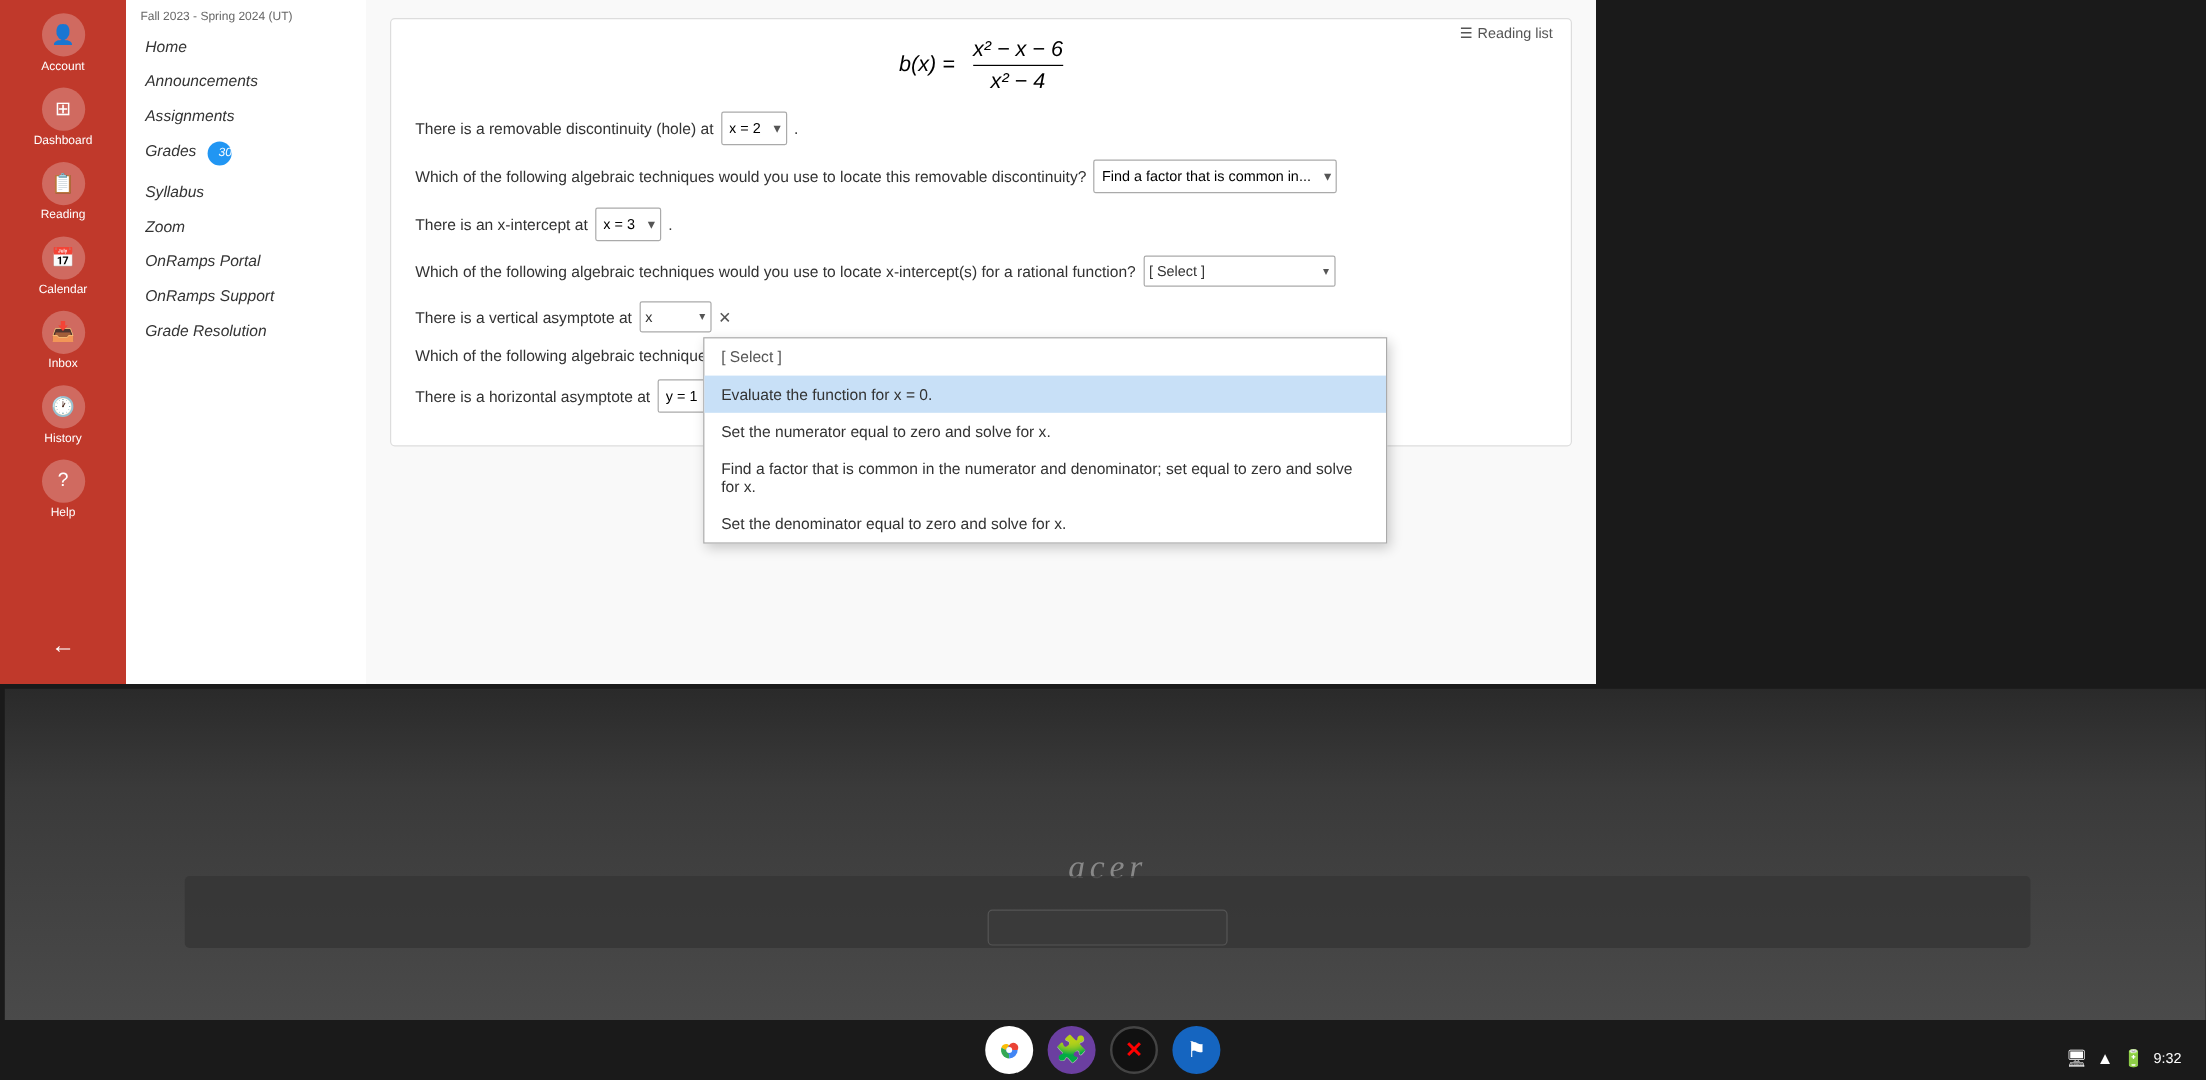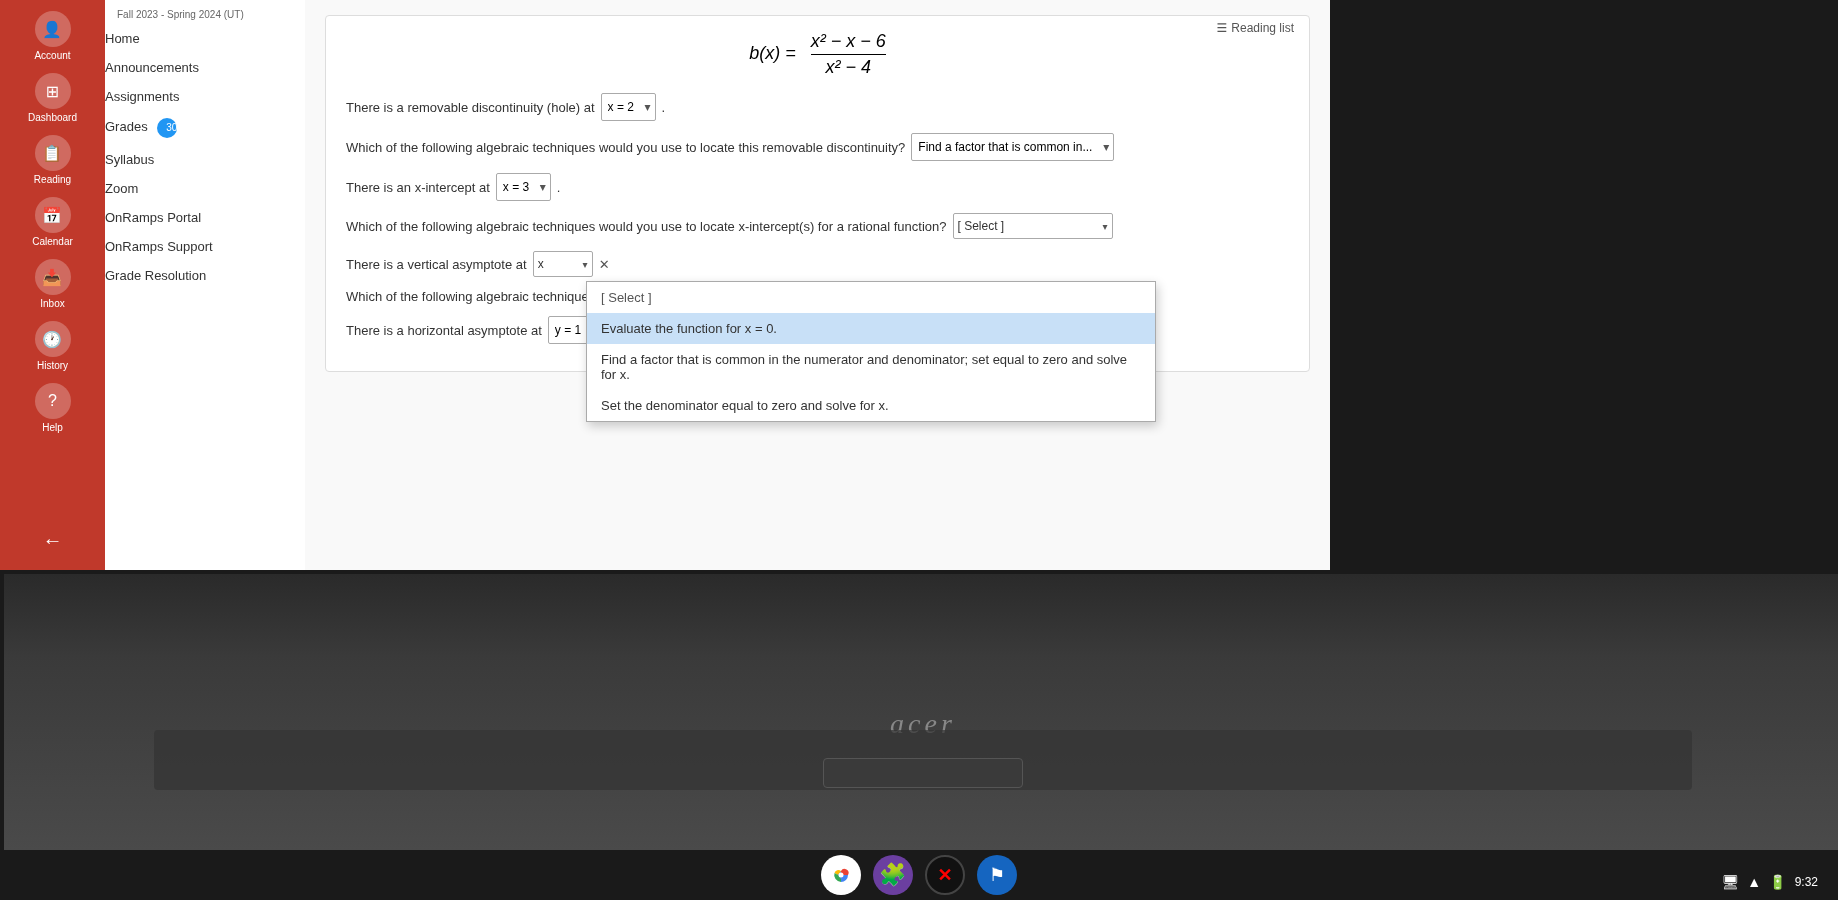--- a/index.html
+++ b/index.html
@@ -80,24 +80,25 @@
       padding-top: 5px;
     }
 
     .nav-menu-header {
       font-size: 10px;
       color: #666;
       padding: 4px 12px;
     }
 
     .nav-menu-item {
-      padding: 7px 0;
+      padding: 7px 16px;
       font-size: 13px;
       color: #333;
       cursor: pointer;
+      font-style: italic;
     }
 
     .grades-badge {
       display: inline-block;
       background: #2196f3;
       color: #fff;
       border-radius: 50%;
       width: 20px;
       height: 20px;
       font-size: 10px;
@@ -477,20 +478,21 @@
           <select class="inline-select">
             <option value="y = 1">y = 1</option>
           </select>
         </div>
         <span>.</span>
       </div>
 
       <div class="dropdown-overlay">
         <div class="dropdown-option">[ Select ]</div>
         <div class="dropdown-option highlighted">Evaluate the function for x = 0.</div>
+        <div class="dropdown-option">Set the numerator equal to zero and solve for x.</div>
         <div class="dropdown-option">Find a factor that is common in the numerator and denominator; set equal to zero and solve for x.</div>
         <div class="dropdown-option">Set the denominator equal to zero and solve for x.</div>
       </div>
 
     </div>
   </div>
 </div>
 
 <div class="taskbar">
   <div class="taskbar-icon chrome">

